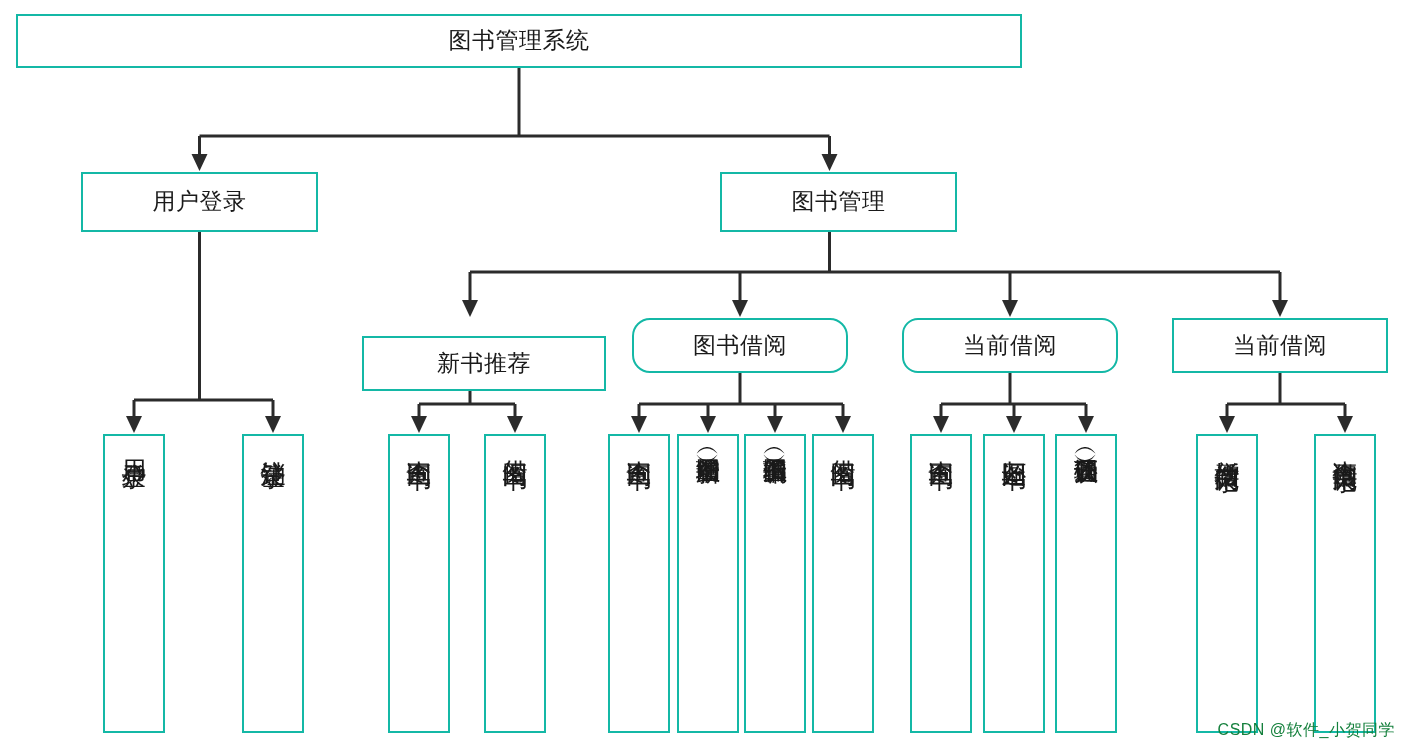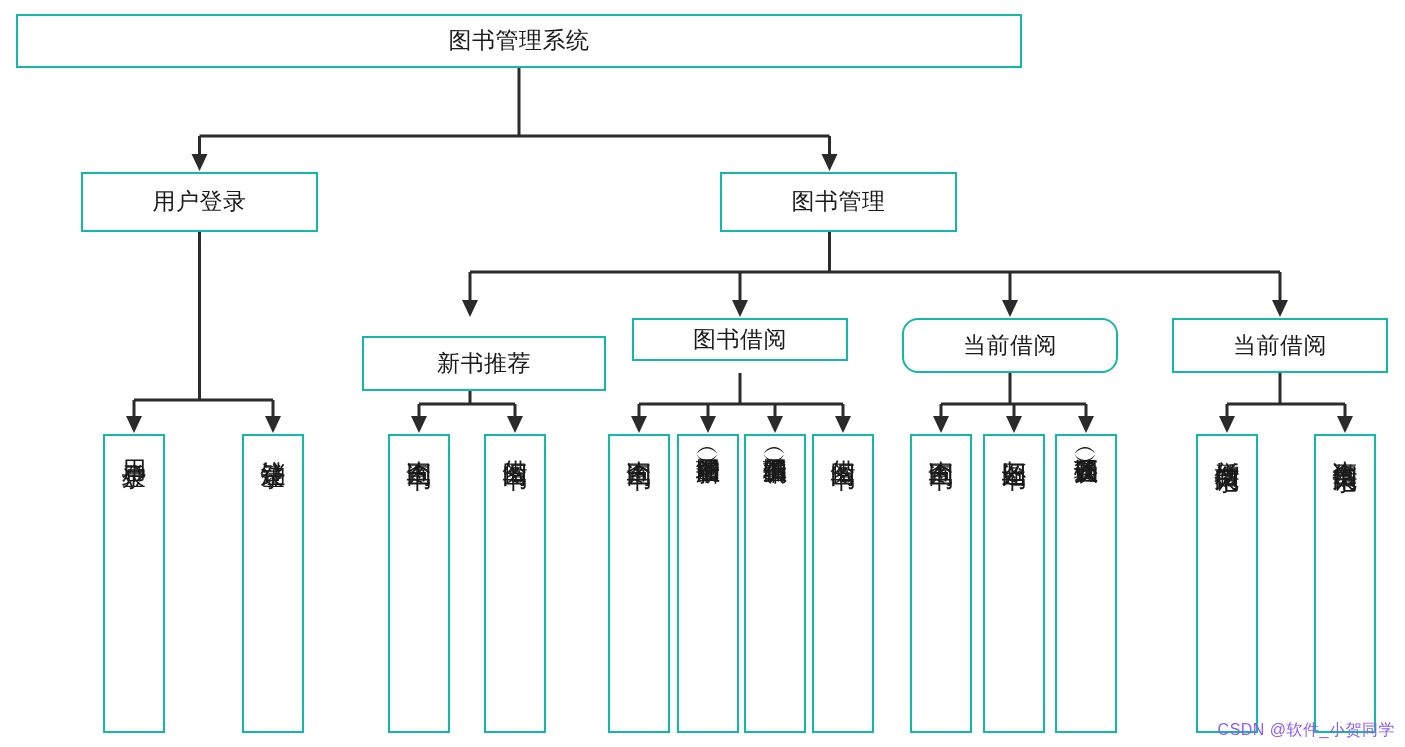--- a/index.html
+++ b/index.html
@@ -63,21 +63,21 @@
   }
   .node.vertical.tall-text .node-label {
     font-size: 24px;
     letter-spacing: 0px;
   }
   #watermark {
     position: absolute;
     right: 10px;
     bottom: 6px;
     font-size: 16px;
-    color: #8b5cf6;
+    color: #15803d;
     letter-spacing: 0.5px;
     user-select: none;
     white-space: nowrap;
   }
 </style>
 </head>
 <body>
 
 <div id="diagram-root">
 
@@ -149,21 +149,21 @@
       </div>
       <div class="node horizontal" style="left: 81px; top: 172px; width: 237px; height: 60px;">
         <span class="node-label">用户登录</span>
       </div>
       <div class="node horizontal" style="left: 711px; top: 172px; width: 237px; height: 60px; margin-left: 9px;">
         <span class="node-label">图书管理</span>
       </div>
       <div class="node horizontal" style="left: 362px; top: 336px; width: 244px; height: 55px;">
         <span class="node-label">新书推荐</span>
       </div>
-      <div class="node horizontal" style="left: 632px; top: 318px; width: 216px; height: 43px;">
+      <div class="node horizontal" style="left: 632px; top: 318px; width: 216px; height: 55px; border-radius: 18px;">
         <span class="node-label">图书借阅</span>
       </div>
       <div class="node horizontal" style="left: 902px; top: 318px; width: 216px; height: 55px; border-radius: 16px;">
         <span class="node-label">当前借阅</span>
       </div>
       <div class="node horizontal" style="left: 1172px; top: 318px; width: 216px; height: 55px;">
         <span class="node-label">当前借阅</span>
       </div>
       <div class="node vertical" style="left: 103px; top: 434px; width: 62px; height: 299px;">
         <span class="node-label">用户登录</span>

